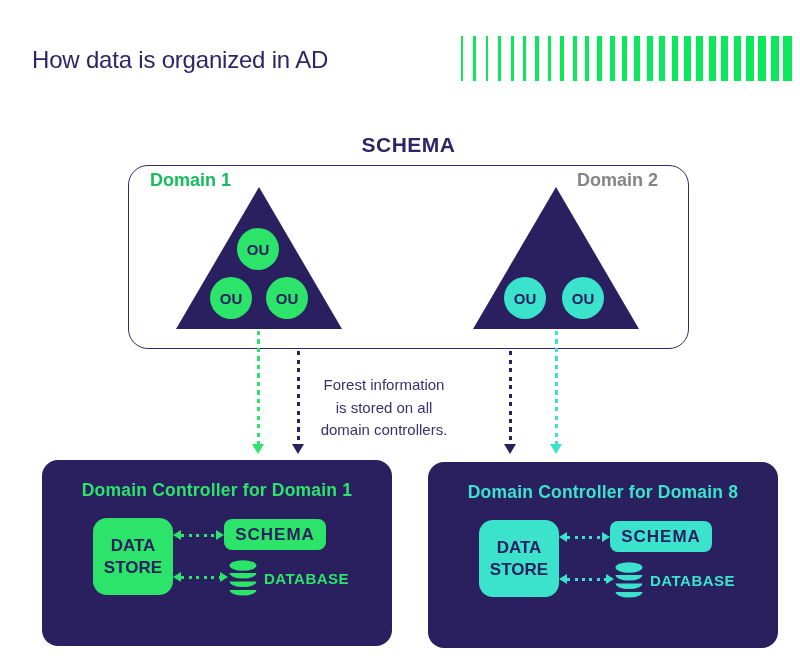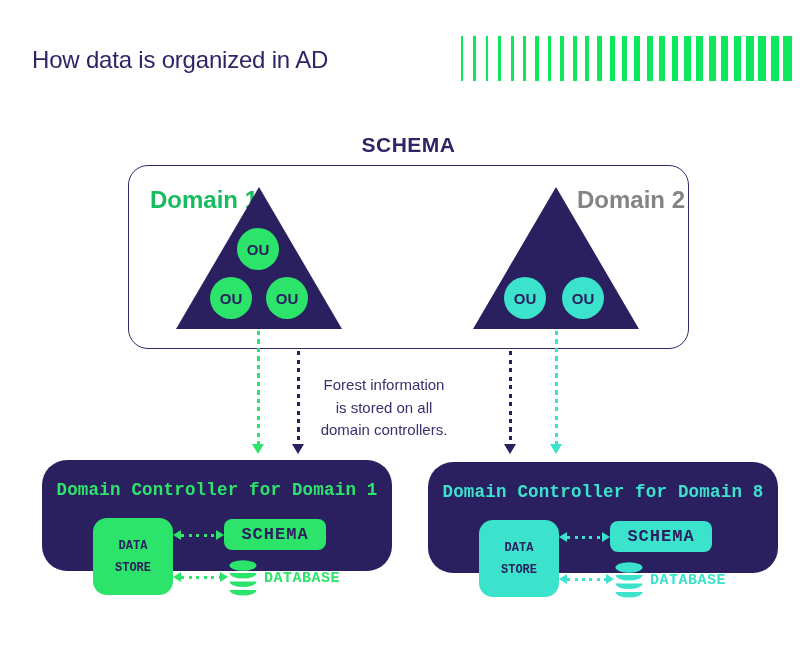--- a/index.html
+++ b/index.html
@@ -14,21 +14,21 @@
     letter-spacing:-0.2px;color:var(--navy-text);}
 
   .decor-bars{position:absolute;left:461px;top:36px;height:45px;display:flex;align-items:stretch;}
   .decor-bars .bar{background:var(--bar-green);height:100%;}
 
   .forest-label{position:absolute;left:128px;top:133px;width:561px;text-align:center;
     font-size:21px;font-weight:700;letter-spacing:0.5px;color:var(--navy-text);}
   .forest-box{position:absolute;left:128px;top:165px;width:561px;height:184px;
     border:1.5px solid #332969;border-radius:20px;background:transparent;}
 
-  .domain-label{position:absolute;top:186px;font-size:24px;font-weight:700;}
+  .domain-label{position:absolute;top:170px;font-size:18px;font-weight:700;}
   .domain-label.d1{left:150px;color:var(--green-text);}
   .domain-label.d2{left:577px;color:var(--gray);}
 
   .triangle{position:absolute;width:166px;height:142px;background:var(--navy);
     -webkit-clip-path:polygon(50% 0,0 100%,100% 100%);clip-path:polygon(50% 0,0 100%,100% 100%);}
   .triangle.t1{left:176px;top:187px;}
   .triangle.t2{left:473px;top:187px;}
 
   .ou{position:absolute;width:42px;height:42px;border-radius:50%;display:flex;
     align-items:center;justify-content:center;font-size:15px;font-weight:700;color:var(--navy);}
@@ -41,31 +41,31 @@
   .varrow.navy{background:repeating-linear-gradient(180deg,var(--navy) 0 4px,transparent 4px 8.5px);}
   .vhead{position:absolute;width:0;height:0;border-left:6px solid transparent;
     border-right:6px solid transparent;border-top:10px solid var(--navy);}
   .vhead.green{border-top-color:var(--green);}
   .vhead.teal{border-top-color:var(--teal);}
 
   .note{position:absolute;font-size:15px;line-height:22.5px;white-space:pre-line;}
   .note.green-note{left:47px;top:365px;width:230px;color:var(--green-text);text-align:left;}
   .note.navy-note{left:300px;top:374px;width:168px;color:#39306E;text-align:center;}
 
-  .dc-box{position:absolute;width:350px;height:111px;background:var(--navy);border-radius:25px;font-family:Liberation Mono, monospace;}
+  .dc-box{position:absolute;width:350px;height:186px;background:var(--navy);border-radius:16px;}
   .dc-box.b1{left:42px;top:460px;}
   .dc-box.b2{left:428px;top:462px;}
   .dc-title{position:absolute;left:0;top:20px;width:100%;text-align:center;
     font-size:17.5px;font-weight:700;letter-spacing:0.2px;}
   .accent-green .dc-title{color:var(--green);}
   .accent-teal .dc-title{color:var(--teal);}
 
   .data-store{position:absolute;left:51px;top:58px;width:80px;height:77px;border-radius:14px;
     display:flex;align-items:center;justify-content:center;text-align:center;
-    font-size:12px;font-weight:700;line-height:22px;color:var(--navy);white-space:pre-line;}
+    font-size:17px;font-weight:700;line-height:22px;color:var(--navy);white-space:pre-line;}
   .accent-green .data-store{background:var(--green);}
   .accent-teal .data-store{background:var(--teal);}
 
   .schema{position:absolute;left:182px;top:59px;width:102px;height:31px;border-radius:8px;
     display:flex;align-items:center;justify-content:center;
     font-size:17px;font-weight:700;letter-spacing:1px;color:var(--navy);}
   .accent-green .schema{background:var(--green);}
   .accent-teal .schema{background:var(--teal);}
 
   .db-icon{position:absolute;left:186px;top:100px;width:30px;height:38px;}

